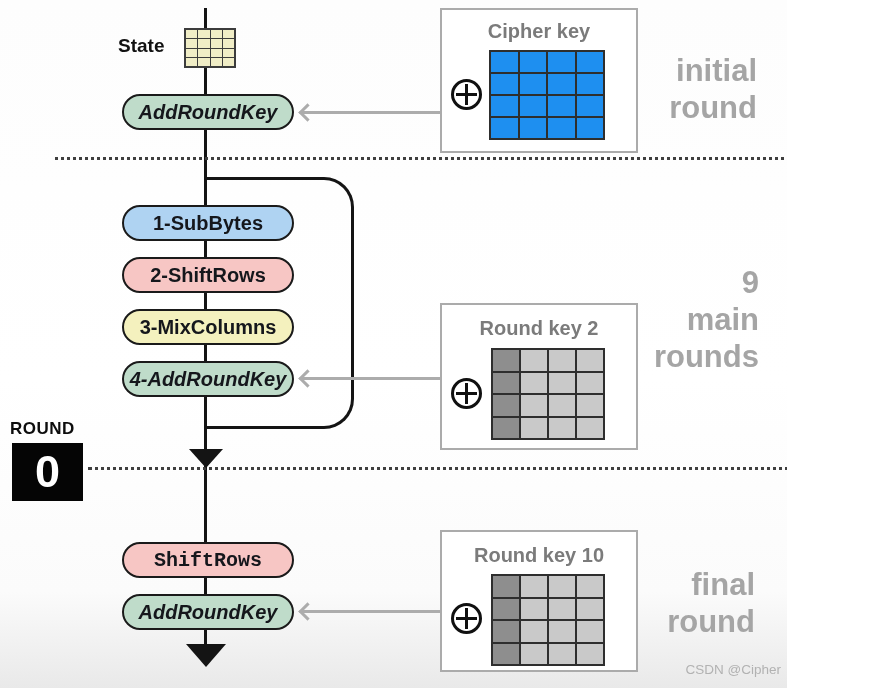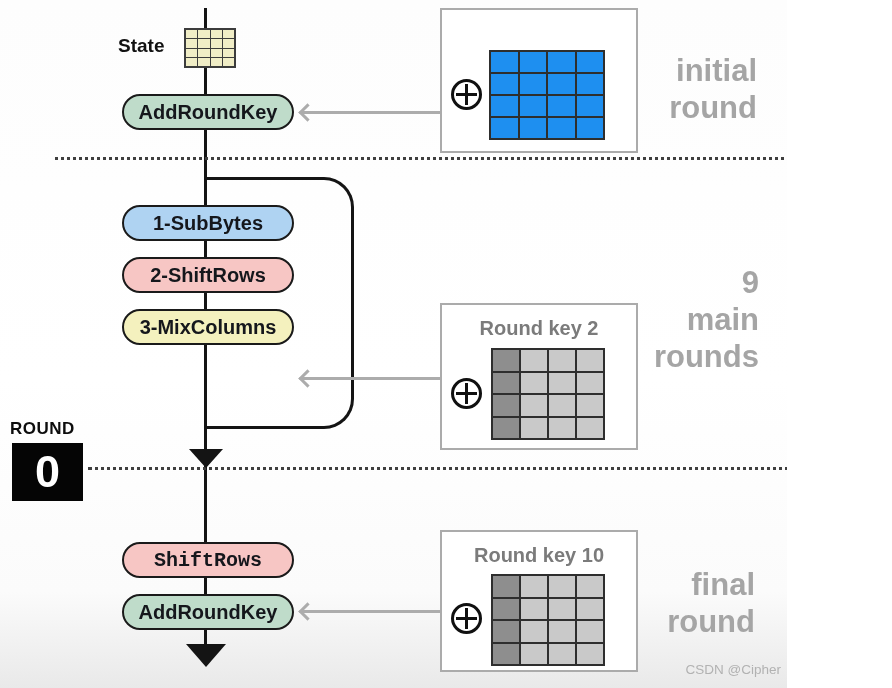--- a/index.html
+++ b/index.html
@@ -21,21 +21,21 @@
   .tri.t2{left:186px;top:644px;border-left-width:20px;border-right-width:20px;border-top-width:23px;}
   
   .state-label{position:absolute;left:118px;top:35px;font-size:19px;font-weight:700;color:#111;}
   .grid16{display:grid;grid-template-columns:repeat(4,1fr);grid-template-rows:repeat(4,1fr);}
   .state-grid{position:absolute;left:184px;top:28px;width:48px;height:36px;border:2px solid #3c3c3c;background:#3c3c3c;grid-gap:1px;}
   .state-grid .cell{background:var(--state-cell,#F0EDC6);}
   
   .pill{position:absolute;left:122px;width:172px;height:36px;border:2.5px solid #1a1a1a;
         border-radius:20px;display:flex;align-items:center;justify-content:center;
         font-size:20px;font-weight:700;color:#15171c;box-sizing:border-box;}
-  .pill.green{background:var(--pill-green,#BFDCCA);}
+  .pill.green{background:var(--pill-green,#BFDCCA);font-style:italic;}
   .pill.blue{background:var(--pill-blue,#AFD3F2);}
   .pill.pink{background:var(--pill-pink,#F7C6C4);}
   .pill.yellow{background:var(--pill-yellow,#F4F1BE);}
   
   .round-label{position:absolute;left:10px;top:419px;font-size:17px;font-weight:800;color:#0d0d0d;letter-spacing:.5px;}
   .round-box{position:absolute;left:12px;top:443px;width:71px;height:58px;background:#050505;
              display:flex;align-items:center;justify-content:center;color:#fff;
              font-size:45px;font-weight:800;}
   
   .keybox{position:absolute;left:440px;width:198px;background:#fff;border:2px solid #ababab;box-sizing:border-box;}
@@ -89,31 +89,33 @@
       <div class="cell"></div>
       <div class="cell"></div>
       <div class="cell"></div>
       <div class="cell"></div>
     </div>
 
   <div class="pill green" style="top:94px;">AddRoundKey</div>
   <div class="pill blue" style="top:205px;">1-SubBytes</div>
   <div class="pill pink" style="top:257px;">2-ShiftRows</div>
   <div class="pill yellow" style="top:309px;">3-MixColumns</div>
+  <div class="pill green" style="top:361px;">4-AddRoundKey</div>
   <div class="pill pink" style="top:542px;font-family:Liberation Mono, monospace;">ShiftRows</div>
   <div class="pill green" style="top:594px;">AddRoundKey</div>
 
   <div class="round-label">ROUND</div>
   <div class="round-box">0</div>
 
   <div class="garrow" style="left:302px;top:111px;width:138px;"></div>
   <div class="garrow" style="left:302px;top:377px;width:138px;"></div>
   <div class="garrow" style="left:302px;top:610px;width:138px;"></div>
 
   <div class="keybox" style="top:8px;height:145px;">
+    <div class="kb-title" style="top:10px;">Cipher key</div>
     <div class="xor" style="left:9px;top:69px;">
         <span class="xh"></span>
         <span class="xv"></span>
       </div>
     <div class="grid16 kb-grid bluekey" style="left:47px;top:40px;width:112px;height:86px;">
         <div class="cell"></div>
         <div class="cell"></div>
         <div class="cell"></div>
         <div class="cell"></div>
         <div class="cell"></div>

